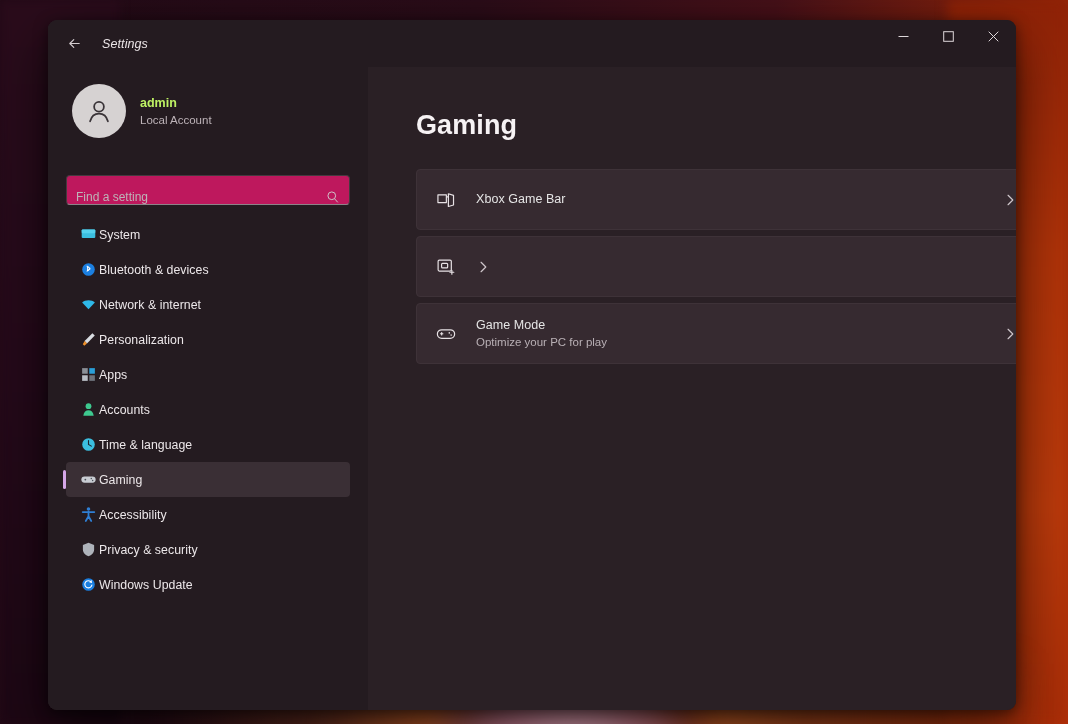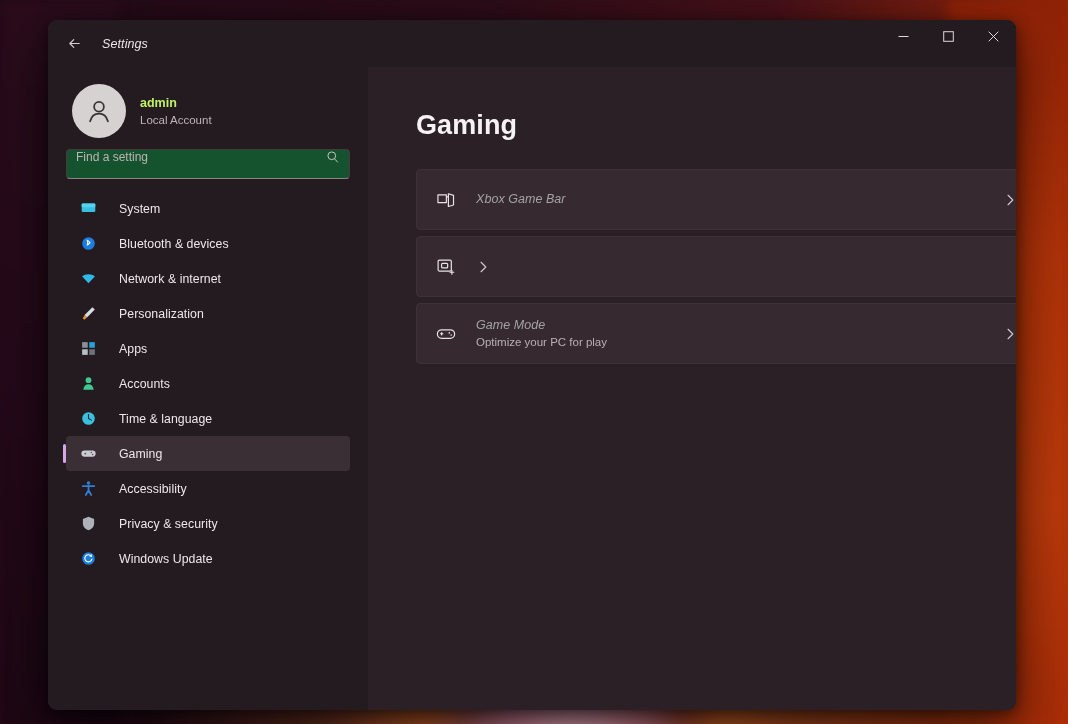--- a/index.html
+++ b/index.html
@@ -146,28 +146,28 @@
     font-size: 12.5px; font-weight: bold; color: #bef264;
     line-height: 1.45;
   }
   #acct-type {
     font-size: 11.5px; color: #bdb3b8;
     line-height: 1.45;
   }
 
   
   #search-wrap {
-    margin: 8px 4px 12px 4px;
+    margin: 34px 4px 12px 4px;
     height: 30px;
-    background: #14532d;
+    background: #be185d;
     border: 1px solid #453a3f;
     border-bottom: 1px solid #8e8389;
     border-radius: 4px;
     display: flex;
-    align-items: flex-start;
+    align-items: flex-end;
     padding: 0 9px;
   }
   #search-input {
     flex: 1 1 auto;
     background: transparent;
     border: none;
     outline: none;
     color: #ccc4c8;
     font-size: 12px;
     font-family: "Liberation Sans", sans-serif;
@@ -175,21 +175,21 @@
   #search-input::placeholder { color: #bdb4b8; opacity: 1; }
   #search-icon-wrap { display: flex; align-items: center; color: #cfc7cb; }
 
   
   #nav { padding: 0 4px; }
   .nav-item {
     position: relative;
     height: 35px;
     display: flex;
     align-items: center;
-    gap: 22px;
+    gap: 2px;
     padding-left: 14px;
     border-radius: 4px;
     cursor: pointer;
     margin-bottom: 0px;
   }
   .nav-item.selected { background: #3a2f35; }
   .nav-item.selected::before {
     content: "";
     position: absolute;
     left: -3px; top: 8px;
@@ -236,24 +236,23 @@
   .card-icon {
     width: 26px; height: 26px;
     flex: 0 0 26px;
     display: flex; align-items: center; justify-content: center;
     color: #e8e2e5;
     margin-right: 17px;
   }
   .card-text { flex: 1 1 auto; min-width: 0; }
   .card-title {
     font-size: 12.5px;
-    color: #a3a3a3;
+    color: #e5e5e5;
     line-height: 1.5;
     letter-spacing: .05px;
-    font-style: italic;
   }
   .card-sub {
     font-size: 11.5px;
     color: #b9b0b5;
     line-height: 1.5;
   }
   .card-chevron {
     flex: 0 0 auto;
     color: #cfc6cb;
     display: flex; align-items: center;

